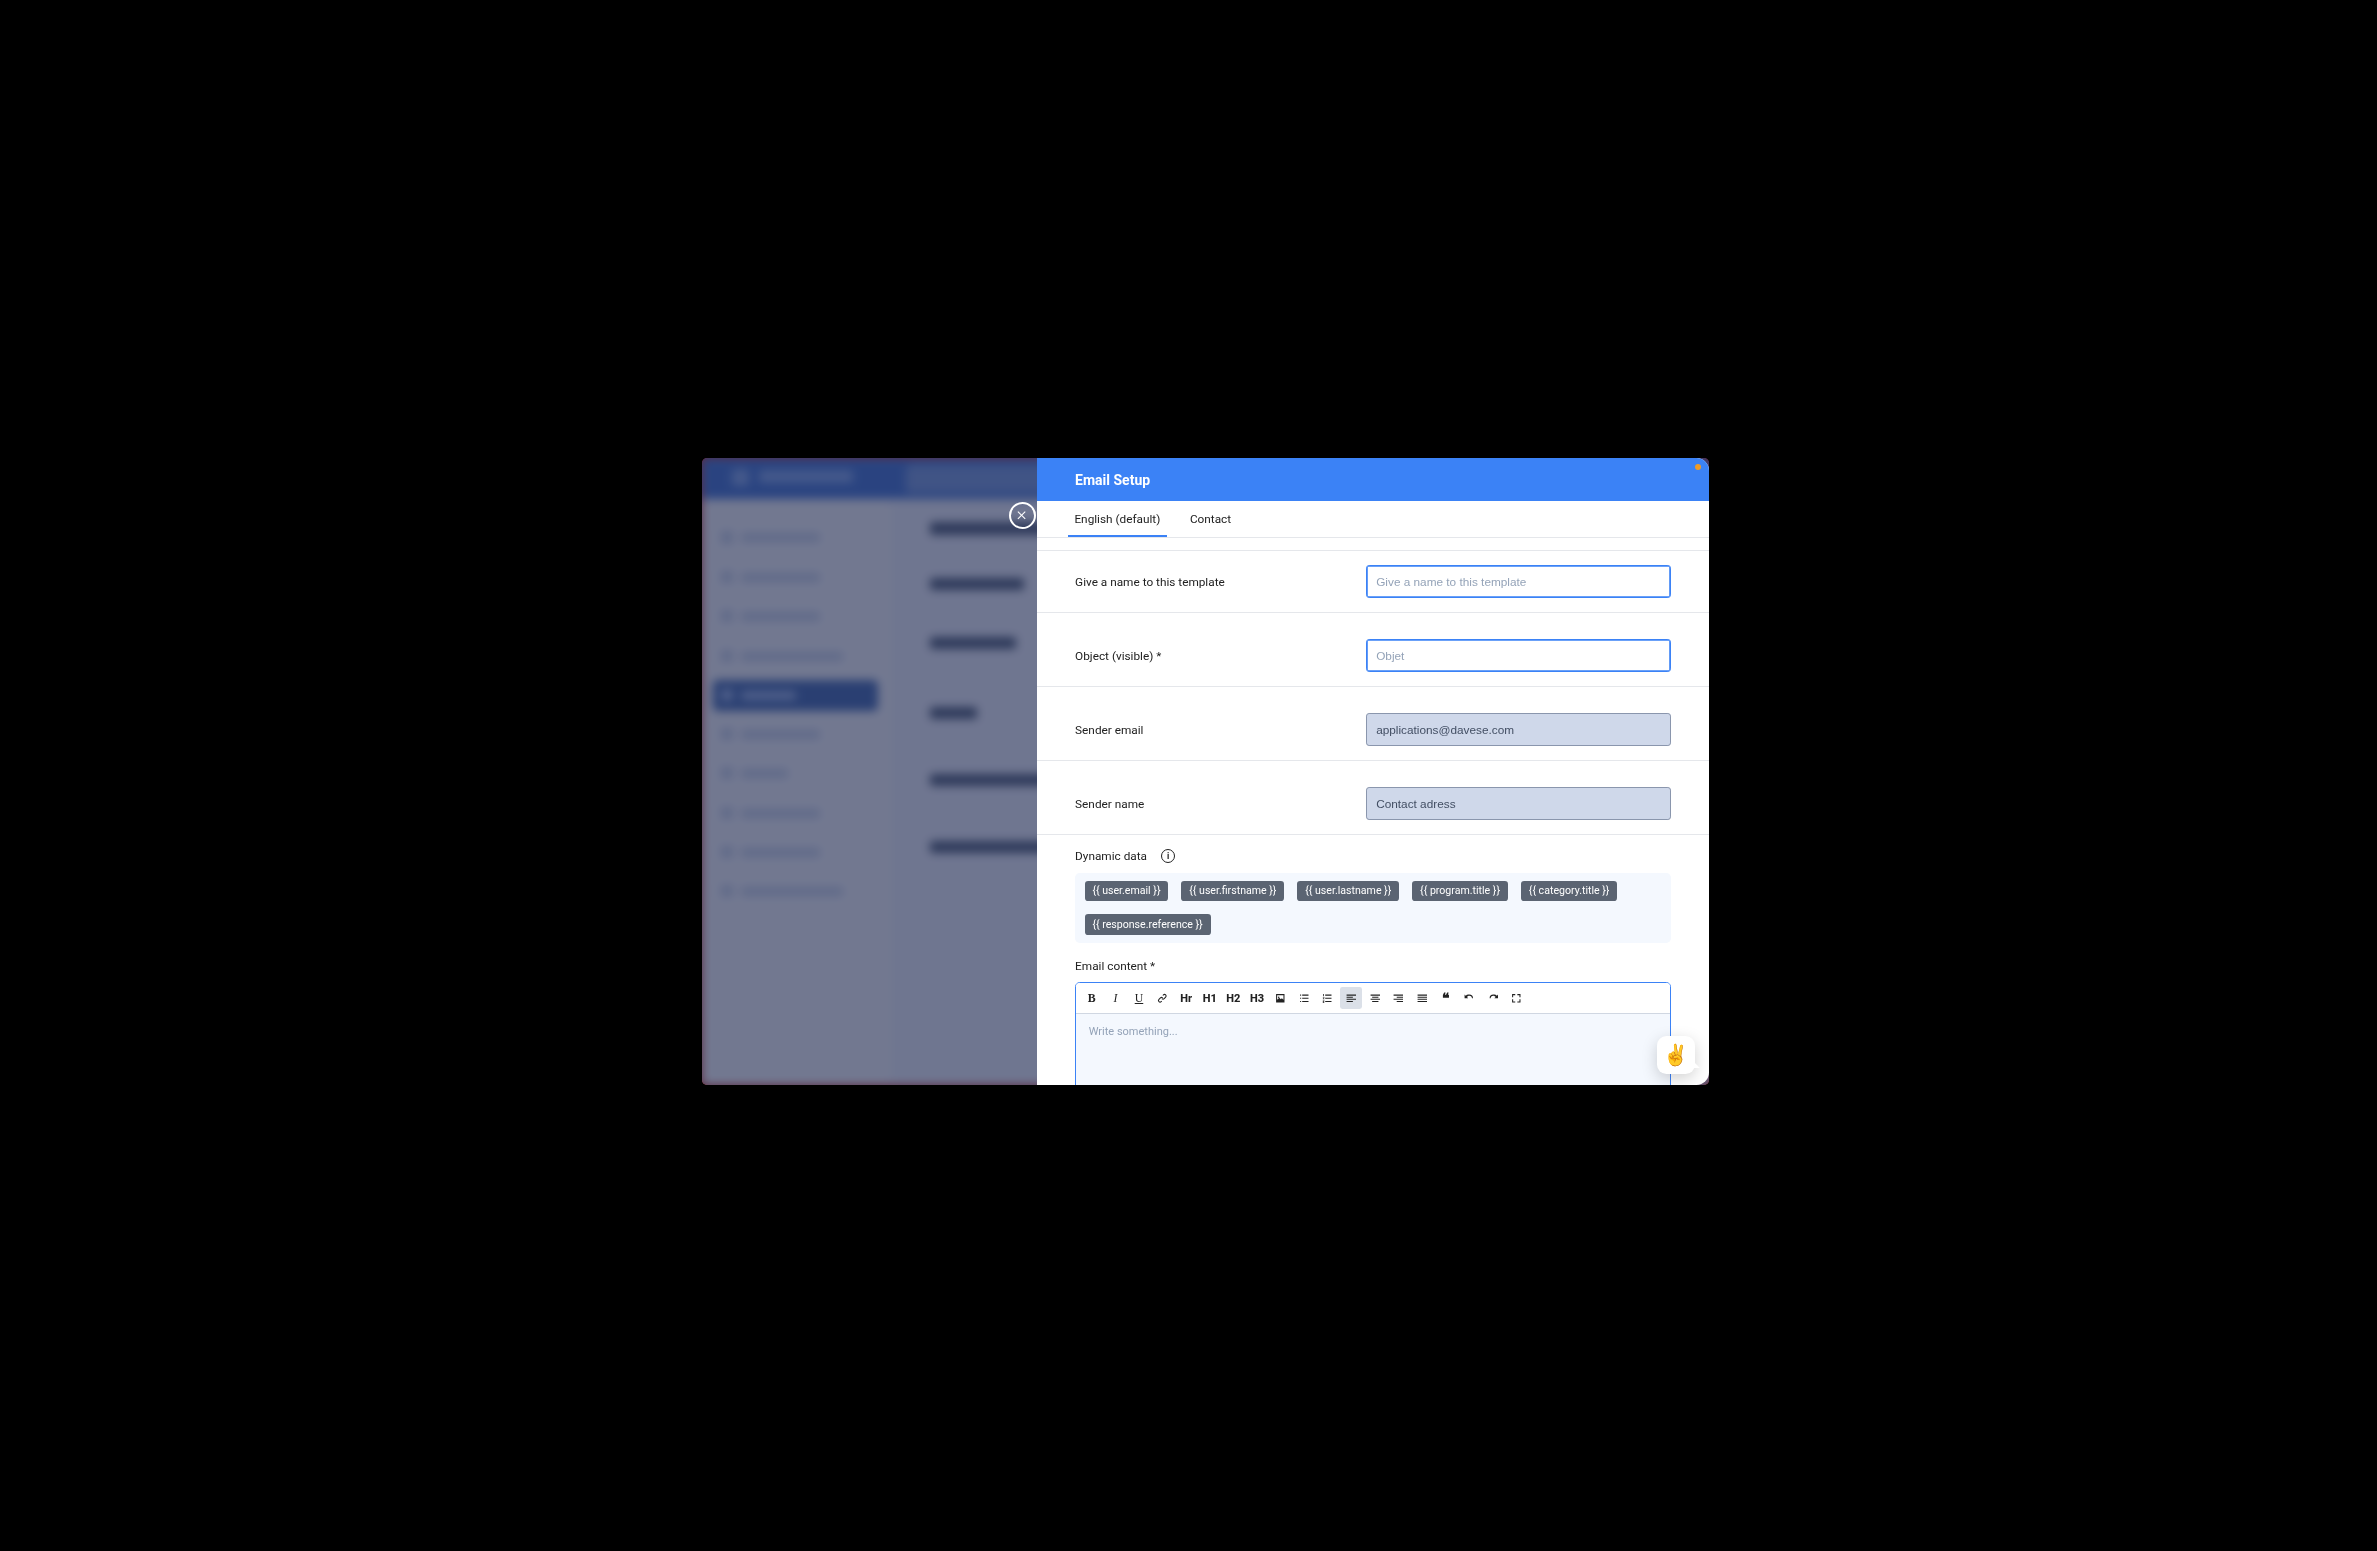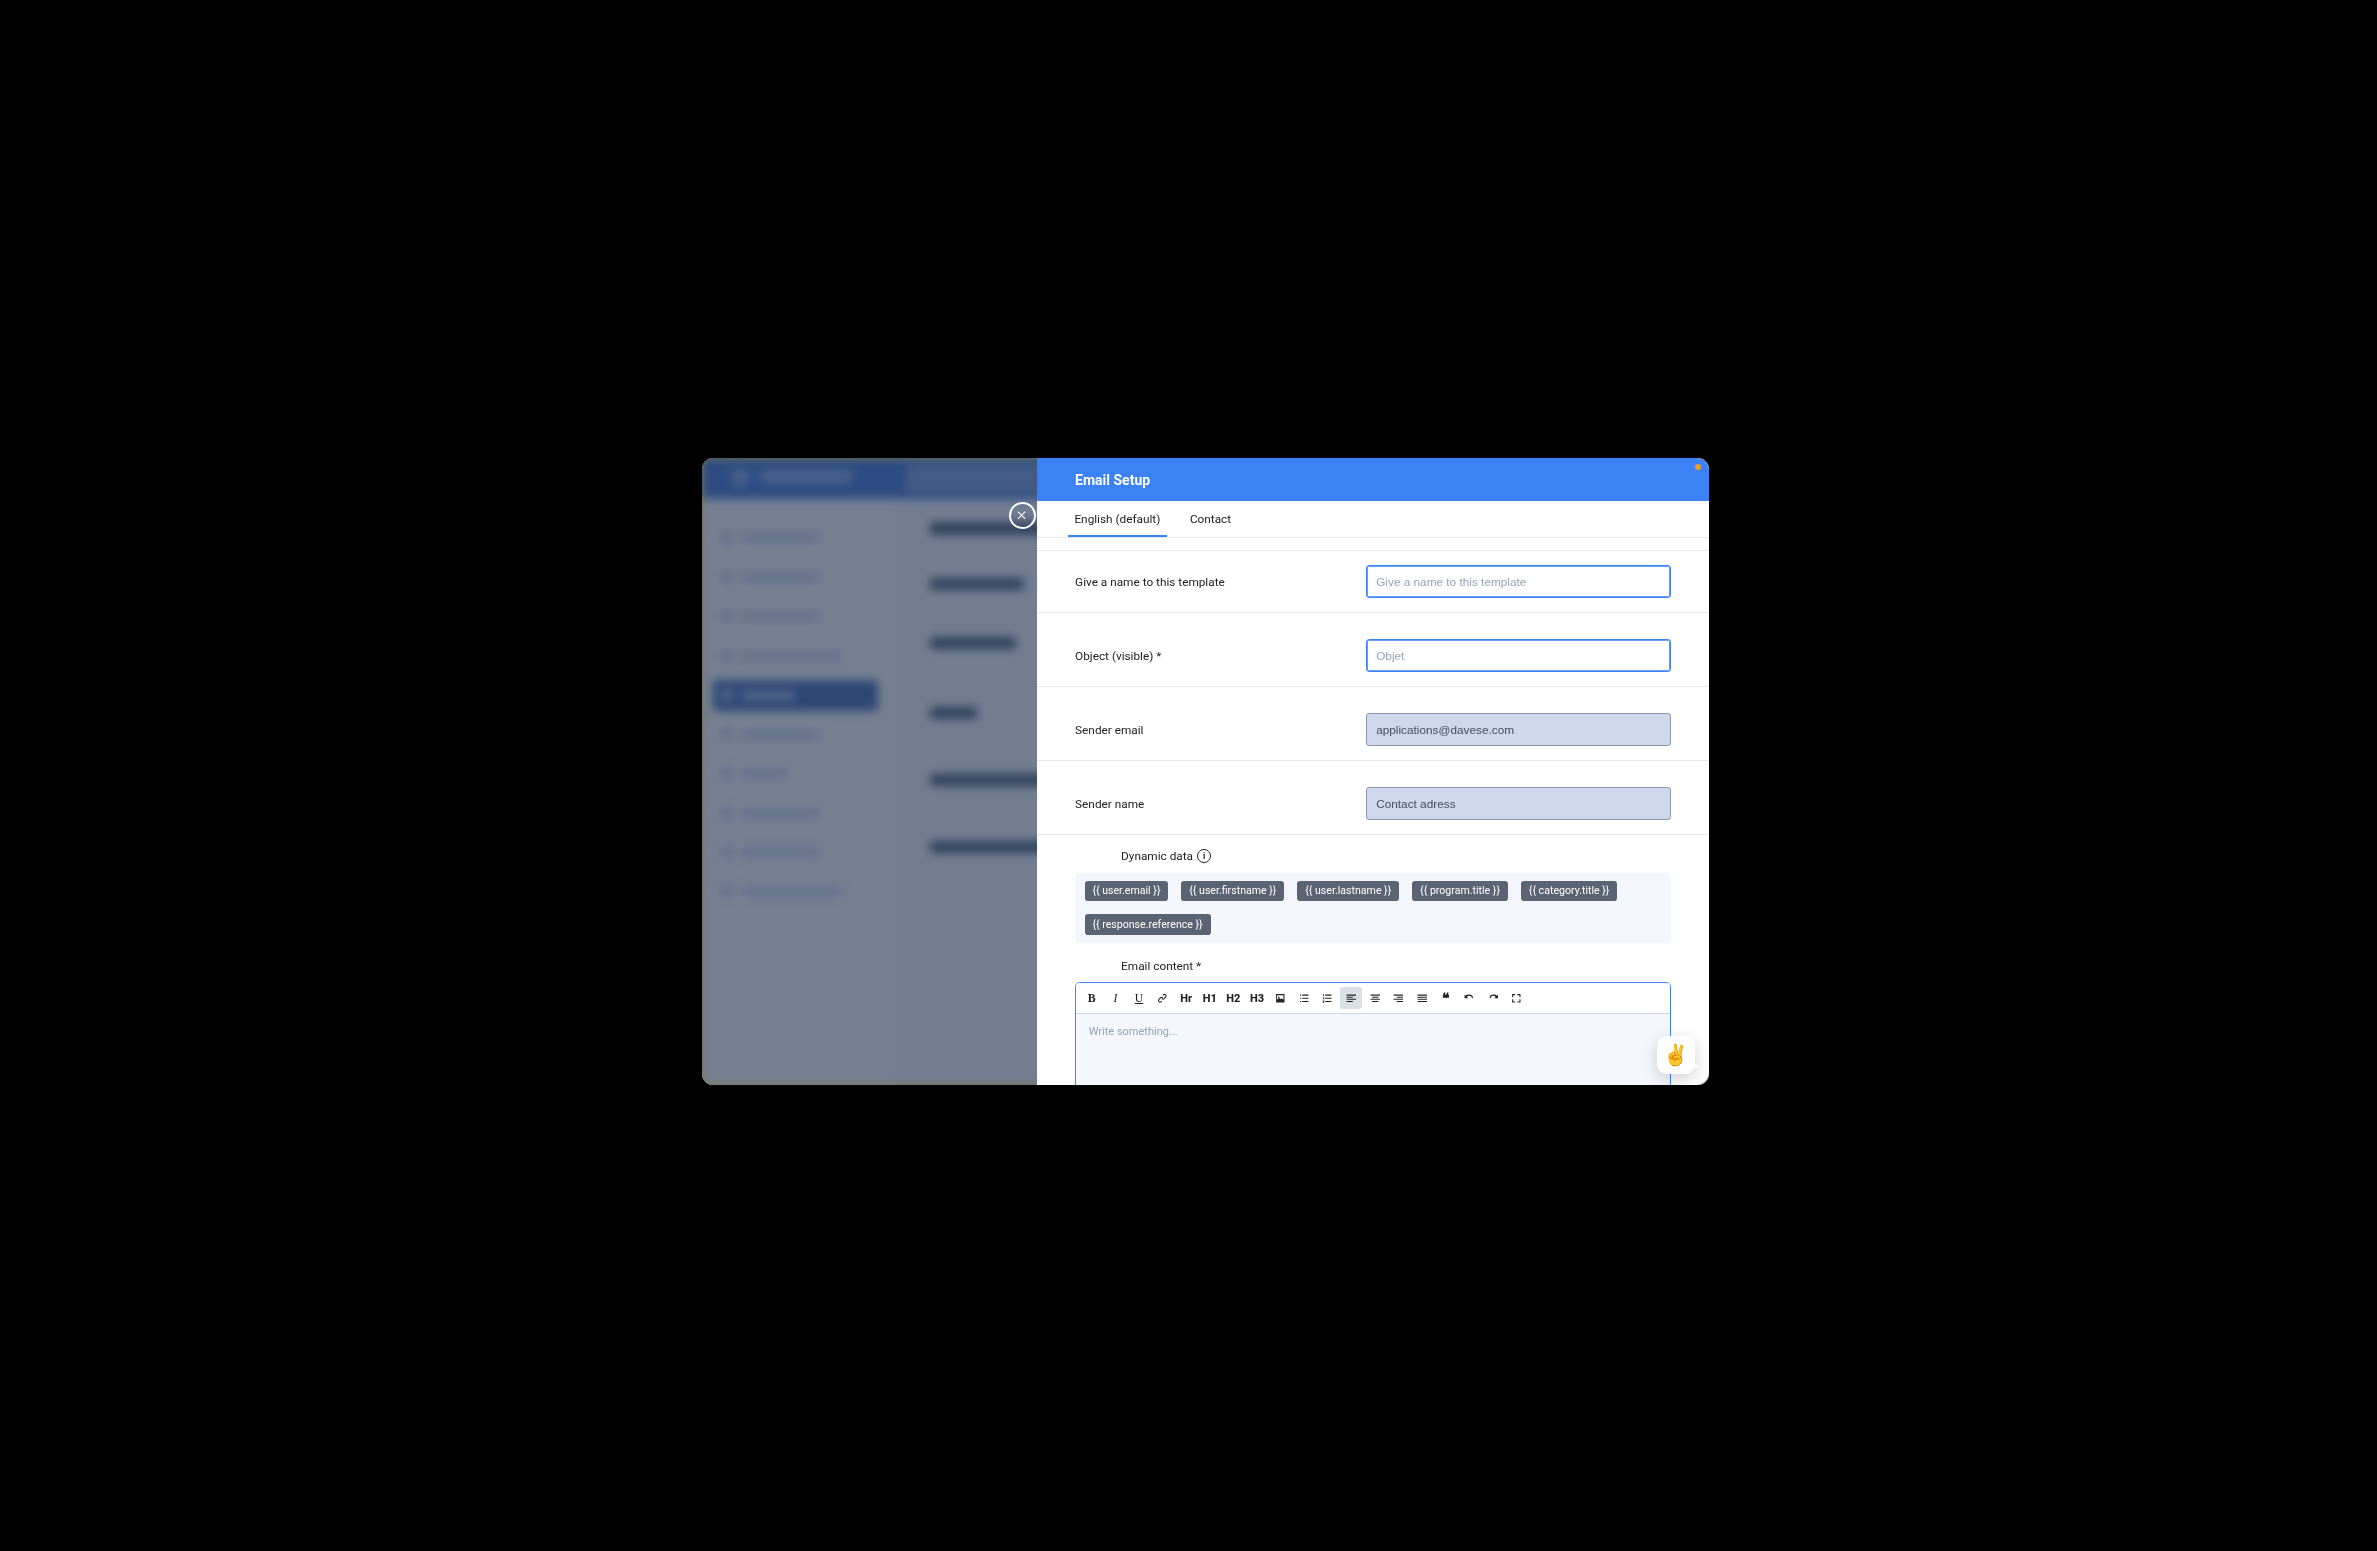--- a/index.html
+++ b/index.html
@@ -17,22 +17,22 @@
     width: 1057px;
     height: 690px;
     position: relative;
   }
   .app-window {
     position: absolute;
     left: 42px;
     top: 27px;
     right: 7.9px;
     bottom: 36px;
-    background: #fde047;
-    border-radius: 11px;
+    background: #b91c1c;
+    border-radius: 5px;
     overflow: hidden;
   }
 
   
   .bg-app {
     position: absolute;
     inset: 0;
     filter: blur(4.7px);
     opacity: 0.9;
   }
@@ -176,23 +176,22 @@
   .field-input::placeholder { color: #94a3b8; }
   .field-input.disabled::placeholder { color: #424e63; }
 
   .section {
     padding: 14px 38px 15.7px 38px;
   }
   .section-title {
     font-size: 11.8px;
     display: flex;
     align-items: center;
-    gap: 4px;
+    gap: 14px;
     margin-bottom: 9.4px;
-    margin-left: 46px;
   }
   .info-ic {
     width: 14px; height: 14px; border: 1.2px solid #222; border-radius: 50%;
     display: inline-flex; align-items: center; justify-content: center;
     font-size: 8.6px; font-weight: 700;
   }
   .chip-area {
     background: #f4f8fe;
     border-radius: 4.7px;
     padding: 7.9px 9.4px;

